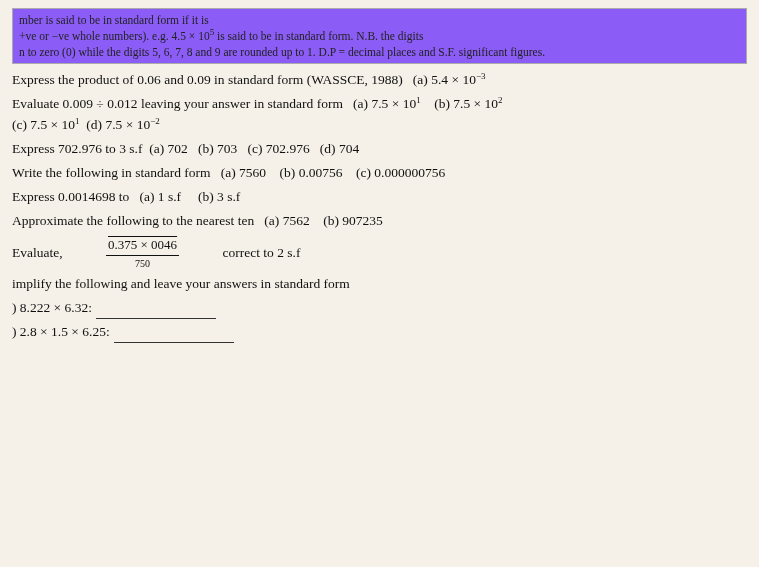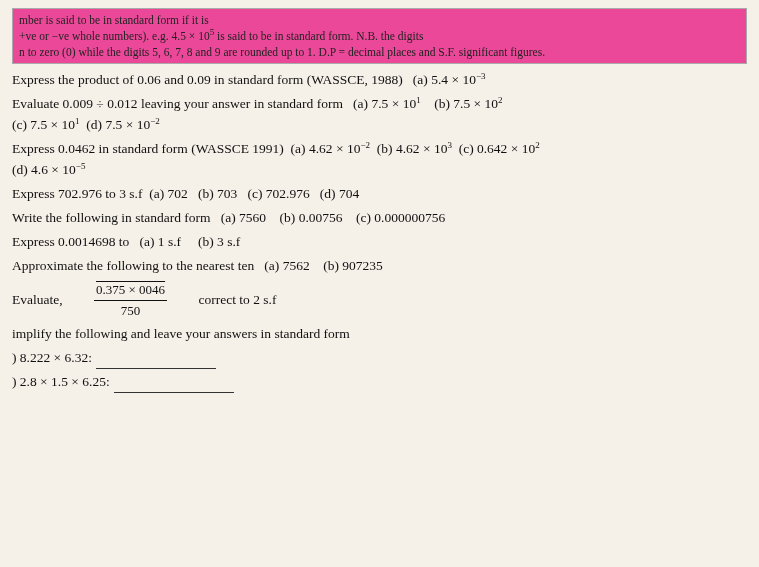--- a/index.html
+++ b/index.html
@@ -13,51 +13,51 @@
       padding: 8px 12px;
       overflow: hidden;
     }
     .top-note {
       font-size: 11.5px;
       color: #222;
       line-height: 1.4;
       border: 1px solid #aaa;
       padding: 3px 6px;
       margin-bottom: 6px;
-      background: #ec4899;
+      background: #8b5cf6;
     }
     .problem-block {
       margin-bottom: 3px;
       line-height: 1.55;
     }
     .problem-block p {
       font-size: 13.5px;
       line-height: 1.55;
     }
     sup {
       font-size: 9px;
       vertical-align: super;
       line-height: 0;
     }
     .fraction {
       display: inline-block;
       text-align: center;
       vertical-align: middle;
-      margin: 0 8px;
+      margin: 0 20px;
     }
     .fraction .numerator {
       display: block;
       border-bottom: 1px solid #111;
       padding: 0 2px;
       font-size: 13px;
     }
     .fraction .denominator {
       display: block;
       padding: 0 2px;
-      font-size: 13px;
+      font-size: 10px;
     }
     .answer-line {
       display: inline-block;
       width: 120px;
       border-bottom: 1px solid #333;
       margin-left: 4px;
       vertical-align: bottom;
     }
   </style>
 </head>
@@ -83,28 +83,20 @@
   <div class="problem-block">
     <p>
       Evaluate 0.009 ÷ 0.012 leaving your answer in standard form&nbsp;&nbsp;
       (a) 7.5 × 10<sup>1</sup>&nbsp;&nbsp;&nbsp; (b) 7.5 × 10<sup>2</sup>
     </p>
     <p>
       (c) 7.5 × 10<sup>1</sup>&nbsp; (d) 7.5 × 10<sup>−2</sup>
     </p>
   </div>
 
-  <div class="problem-block">
-    <p>
-      Express 0.0462 in standard form (WASSCE 1991)&nbsp; (a) 4.62 × 10<sup>−2</sup>&nbsp; (b) 4.62 × 10<sup>3</sup>&nbsp; (c) 0.642 × 10<sup>2</sup>
-    </p>
-    <p>
-      (d) 4.6 × 10<sup>−5</sup>
-    </p>
-  </div>
 
   <div class="problem-block">
     <p>
       Express 702.976 to 3 s.f&nbsp; (a) 702&nbsp;&nbsp; (b) 703&nbsp;&nbsp; (c) 702.976&nbsp;&nbsp; (d) 704
     </p>
   </div>
 
 
   <div class="problem-block">
     <p>

